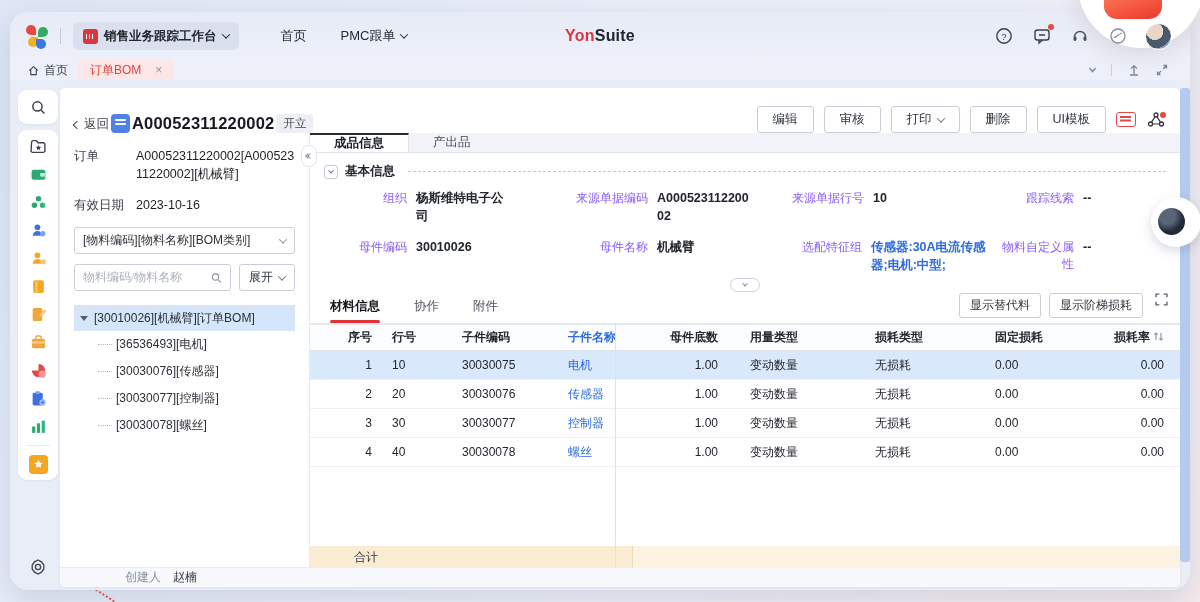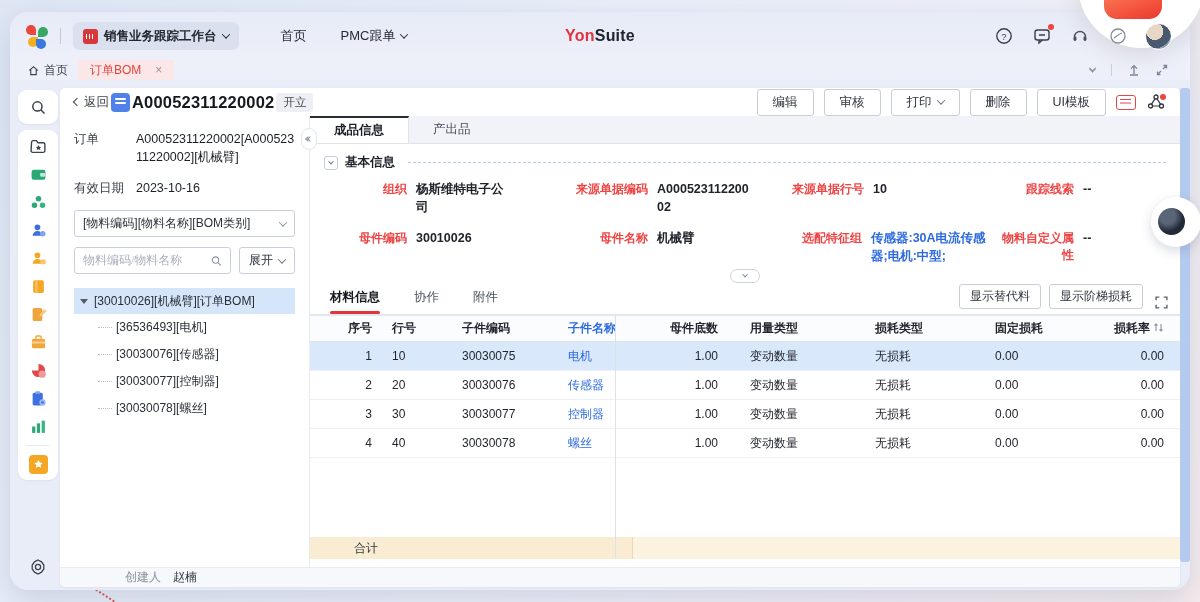--- a/index.html
+++ b/index.html
@@ -69,21 +69,21 @@
                 display:flex; flex-direction:column; align-items:center; gap:9px; box-shadow:0 1px 2px rgba(80,90,120,.08); }
   .sicon { width:19px; height:19px; border-radius:4px; display:flex; align-items:center; justify-content:center; cursor:pointer; }
   .side-sep { width:24px; height:1px; background:#e7eaef; }
   .side-gear { position:absolute; left:8px; top:478px; width:40px; display:flex; justify-content:center; color:#3d434d; cursor:pointer; }
 
   
   .card { position:absolute; left:50px; top:8px; width:1120px; height:499px; background:#fff;
           border-radius:5px; display:flex; flex-direction:column; box-shadow:0 1px 3px rgba(80,90,120,.07); }
   .blue-strip { position:absolute; right:0; top:8px; width:10px; height:474px; background:#b5caef; border-radius:3px; }
 
-  .card-header { height:28px; flex:none; display:flex; align-items:center; padding:0 14px; gap:2px; }
+  .card-header { height:45px; flex:none; display:flex; align-items:flex-end; padding:0 14px; gap:2px; }
   .back { display:flex; align-items:center; gap:4px; font-size:12.5px; color:#41464f; cursor:pointer; }
   .doc-ic { width:19px; height:19px; border-radius:4px; background:#4f81e8; position:relative; flex:none; }
   .doc-ic::after{content:"";position:absolute;left:4px;top:5px;width:11px;height:2px;background:#fff;box-shadow:0 4px 0 #fff;border-radius:1px;}
   .title { font-size:16.5px; font-weight:bold; color:#16191f; letter-spacing:.2px; }
   .status-badge { background:#edeff4; color:#41464f; font-size:11.5px; padding:2px 7px; border-radius:3px; }
   .hdr-actions { margin-left:auto; display:flex; align-items:center; gap:10px; }
   .btn { background:#fff; border:1px solid #c9cdd8; border-radius:3px; font-size:12.5px; color:#2f343e;
          padding:4px 15px; cursor:pointer; display:flex; align-items:center; gap:6px; font-family:inherit; }
   .kb-ic { width:20px; height:15px; border:1.5px solid #e0484a; border-radius:3px; position:relative; cursor:pointer; }
   .kb-ic::after{content:"";position:absolute;left:3px;top:3px;width:11px;height:1.5px;background:#e0484a;box-shadow:0 3.5px 0 #e0484a;}
@@ -124,36 +124,36 @@
 
   .sec-hdr { display:flex; align-items:center; gap:7px; margin:10px 14px 8px; }
   .sec-chev { width:14px; height:14px; border:1px solid #c4cbda; border-radius:3px; display:flex; align-items:center;
               justify-content:center; color:#6b7避280; color:#6b7280; cursor:pointer; }
   .sec-chev .chev{ width:4px; height:4px; }
   .sec-title { font-size:12.5px; font-weight:bold; color:#1e222a; }
   .sec-dash { flex:1; border-top:1px dashed #bcc9e6; margin-left:6px; }
 
   .fields-grid { display:grid; grid-template-columns:245px 212px 218px 1fr; row-gap:14px; padding:2px 14px 0; }
   .fcell { display:flex; font-size:12px; }
-  .fcell .fl { color:#ef4444; text-align:right; padding-right:9px; line-height:1.4;font-weight:bold; }
+  .fcell .fl { color:#8b5cf6; text-align:right; padding-right:9px; line-height:1.4; }
   .fcell .fv { font-weight:bold; color:#20242b; font-size:12.5px; line-height:1.4; word-break:break-all; }
   .c1 .fl{width:92px;} .c2 .fl{width:88px;} .c3 .fl{width:92px;} .c4 .fl{width:84px;}
   .fv.narrow { max-width:96px; }
   .fv.code { max-width:94px; }
   .fv.link { color:#2d6ae0; max-width:128px; font-weight:bold; cursor:pointer; }
 
   .collapse-pill { width:30px; height:14px; border:1px solid #ccd3e0; border-radius:8px; background:#fff;
                    display:flex; align-items:center; justify-content:center; color:#7d8596; margin:4px auto 2px; cursor:pointer; }
   .collapse-pill .chev{ width:4px; height:4px; }
 
   .subtabs { display:flex; align-items:flex-end; padding:0 14px; height:30px; border-bottom:1px solid #e2e5eb; position:relative; }
   .subtab { font-size:12.5px; color:#4d535e; padding:0 6px 8px; margin-right:22px; cursor:pointer; position:relative; }
   .subtab.active { color:#17191f; font-weight:bold; }
   .subtab.active::after { content:""; position:absolute; left:6px; right:6px; bottom:0; height:3px; background:#e0363a; border-radius:2px; }
-  .subtab-actions { position:absolute; right:12px; bottom:5px; display:flex; align-items:flex-end; gap:8px; }
+  .subtab-actions { position:absolute; right:12px; bottom:5px; display:flex; align-items:flex-start; gap:8px; }
   .btn.sm { padding:3px 10px; font-size:12px; border-radius:3px; }
   .fs-ic { color:#5d6572; cursor:pointer; display:flex; margin-left:4px; }
 
   
   .tbl { position:relative; font-size:12px; color:#23262e; }
   .trow { display:flex; align-items:center; height:29px; border-bottom:1px solid #eef0f4; background:#fff; }
   .trow.head { height:27px; background:#fbfcfe; border-top:1px solid #e6e9ef; border-bottom:1px solid #dfe3ea;
                font-weight:bold; color:#23262e; }
   .trow.sel { background:#d9e8fb; }
   .tc { padding:0 8px; white-space:nowrap; overflow:hidden; }

